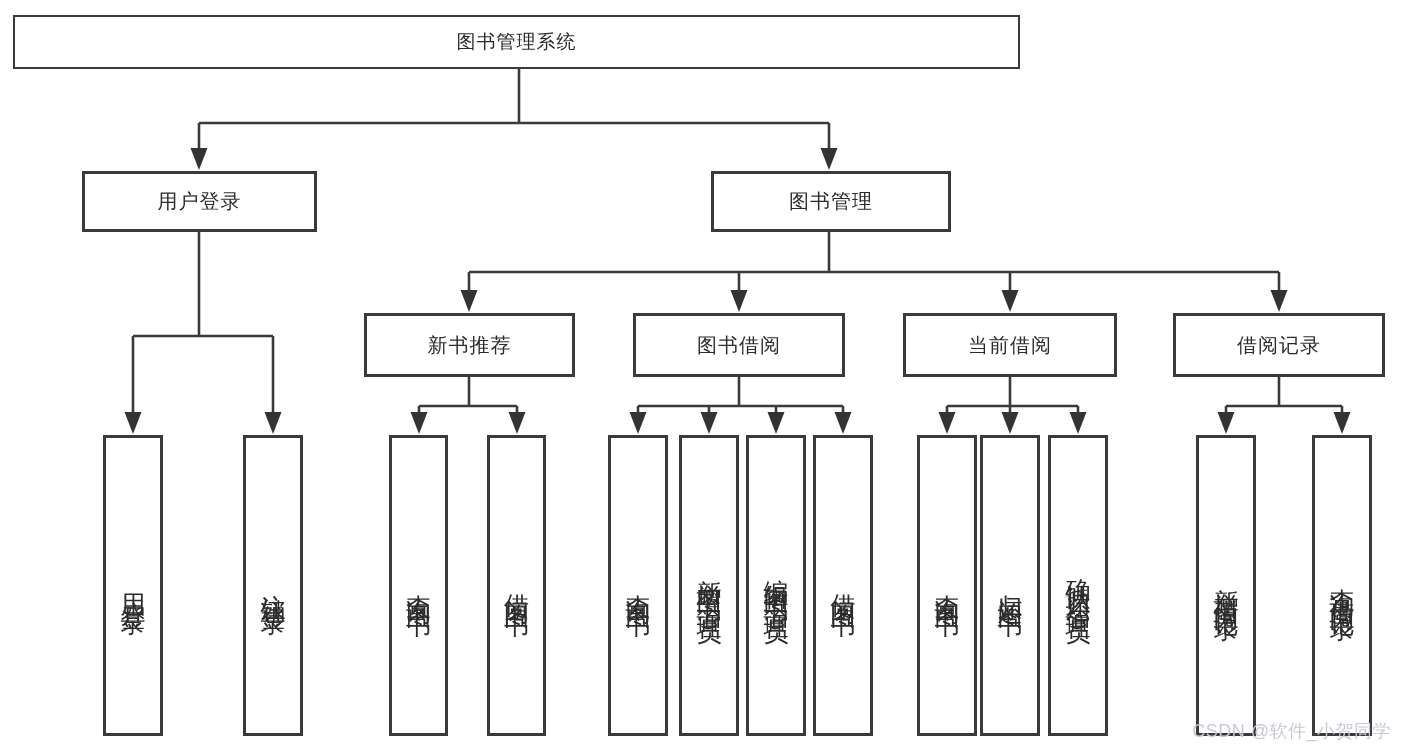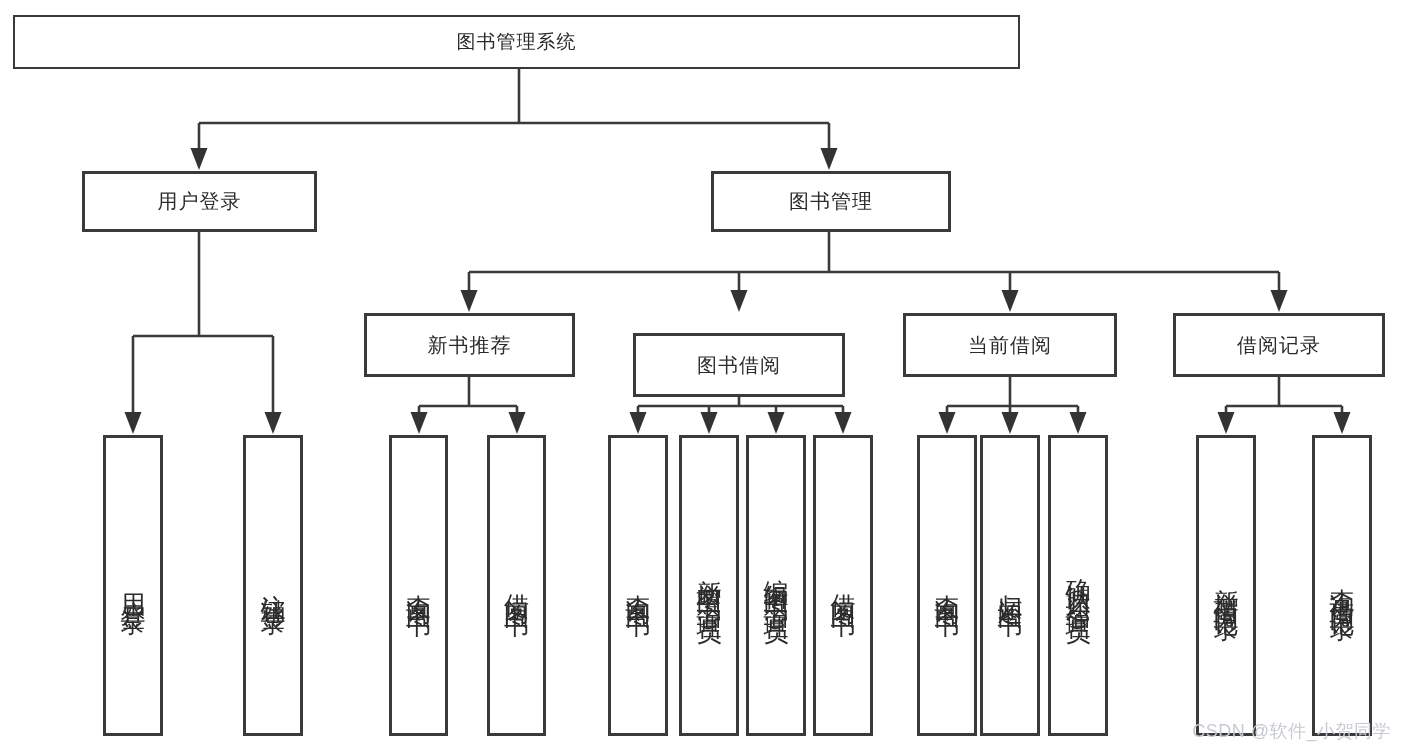--- a/index.html
+++ b/index.html
@@ -48,21 +48,21 @@
     left: 13px; top: 15px;
     width: 1007px; height: 54px;
     border-width: 2px;
     font-size: 19px;
   }
   .lvl2 { top: 171px; height: 61px; }
   .b-user-login { left: 82px;  width: 235px; }
   .b-book-mgmt  { left: 711px; width: 240px; }
   .lvl3 { top: 313px; height: 64px; }
   .b-new-book   { left: 364px;  width: 211px; }
-  .b-borrowing  { left: 633px;  width: 212px; margin-top: 20px; }
+  .b-borrowing  { left: 633px;  width: 212px; }
   .b-current    { left: 903px;  width: 214px; }
   .b-records    { left: 1173px; width: 212px; }
   .leaf {
     position: absolute;
     top: 435px;
     width: 60px; height: 301px;
     box-sizing: border-box;
     background: #ffffff;
     border: 3px solid #3a3a3a;
     display: flex;

